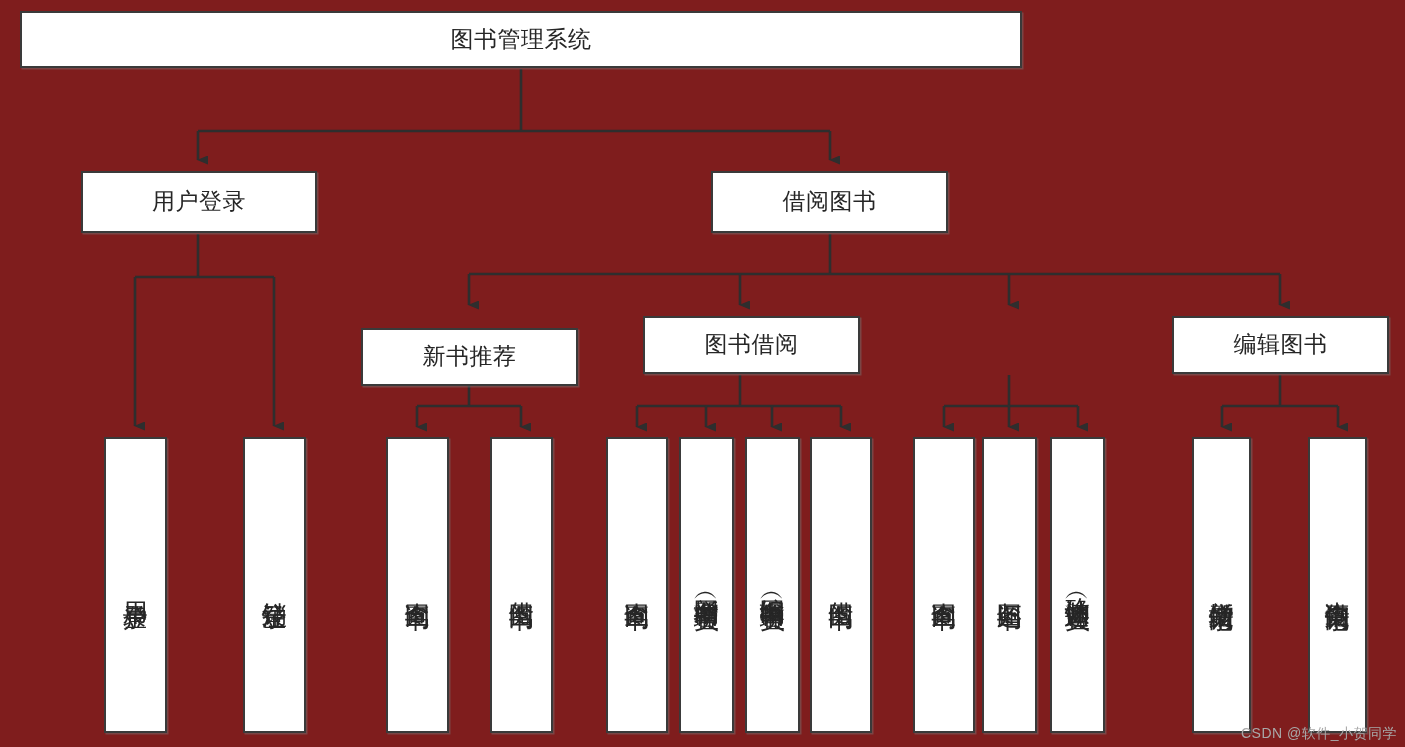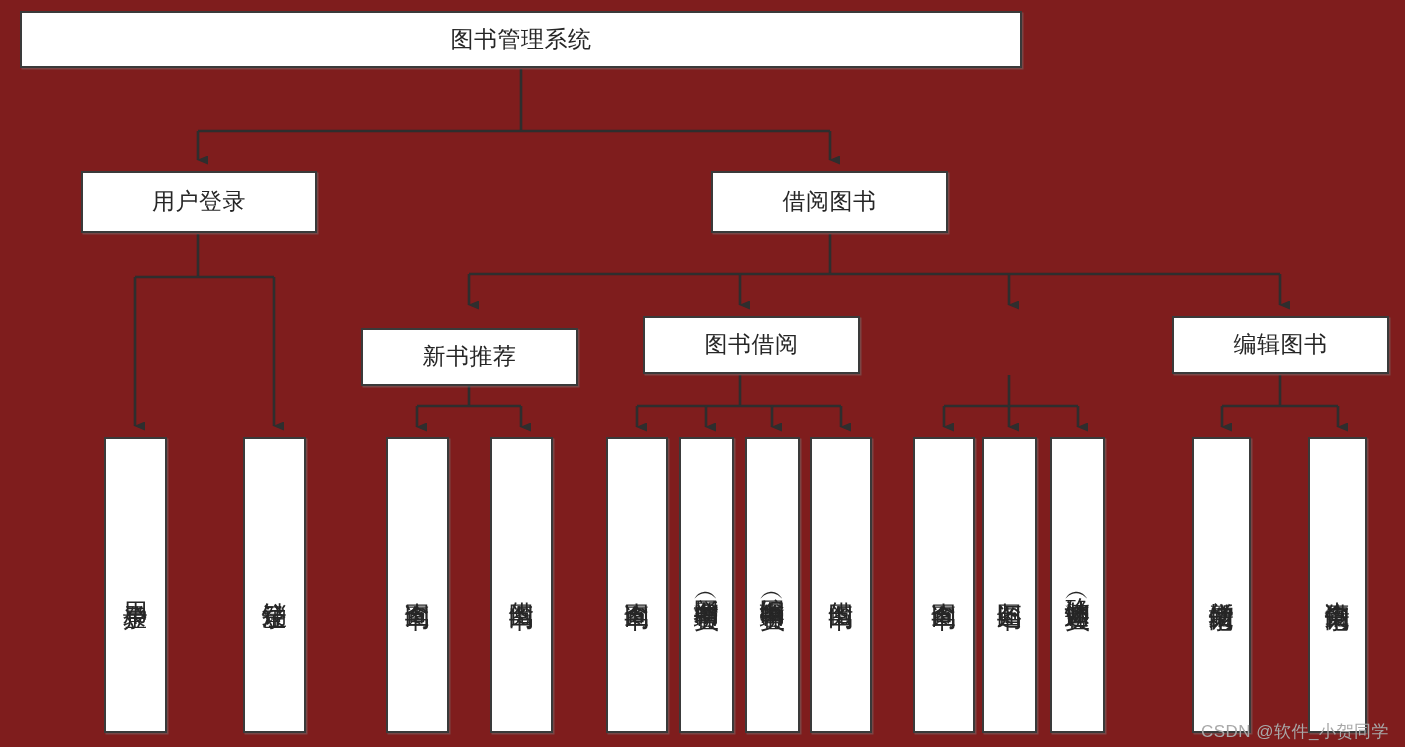--- a/index.html
+++ b/index.html
@@ -58,23 +58,23 @@
     writing-mode: vertical-rl;
     text-orientation: upright;
     font-size: 25px;
     line-height: 1.05;
     letter-spacing: 1.5px;
     white-space: nowrap;
     max-height: 100%;
   }
   #watermark {
     position: absolute;
-    right: 16px;
+    right: 8px;
     bottom: 4px;
-    font-size: 17px;
+    font-size: 14px;
     color: #a8a8a8;
     letter-spacing: 0.5px;
     white-space: nowrap;
   }
 </style>
 </head>
 <body>
 
 <div id="canvas">
 

